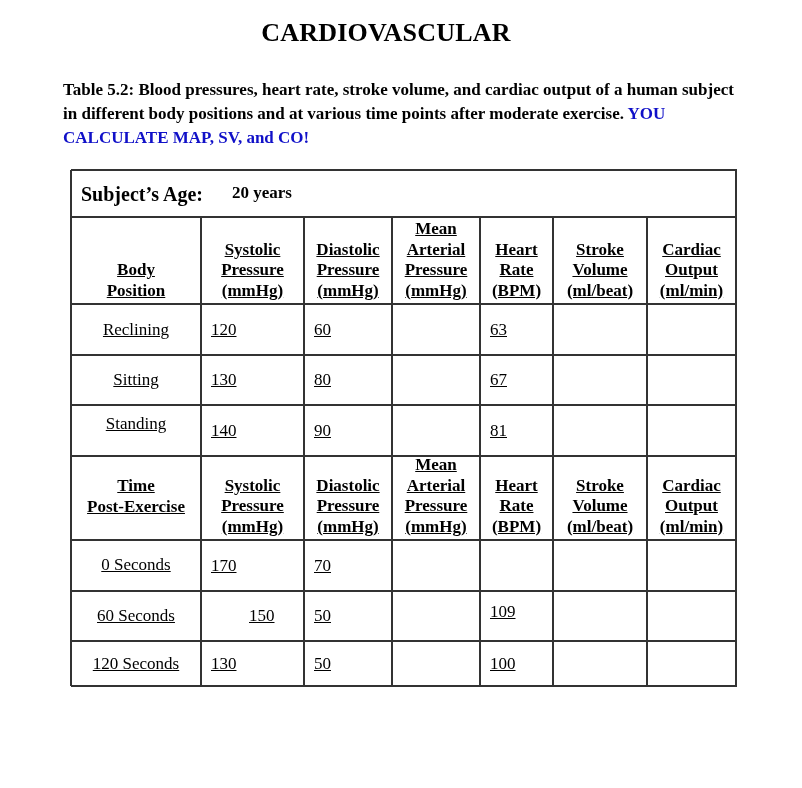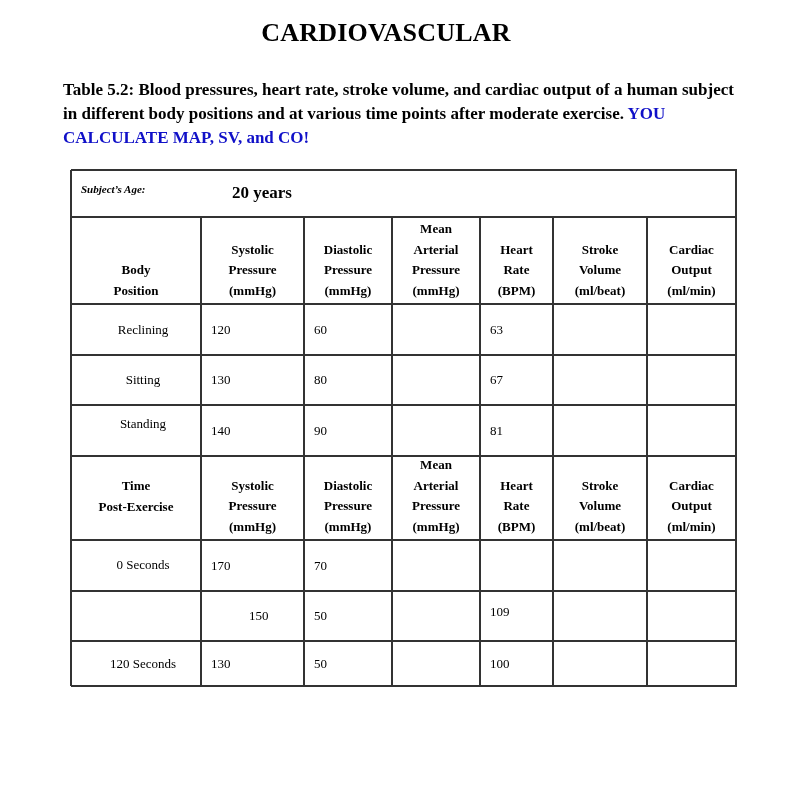--- a/index.html
+++ b/index.html
@@ -6,26 +6,26 @@
   body { width:802px; height:788px; position:relative; overflow:hidden;
          font-family:"Liberation Serif", "DejaVu Serif", serif; color:#000; }
   .title { position:absolute; left:0; width:772px; top:18px; text-align:center;
            font-weight:bold; font-size:26px; letter-spacing:0.2px; }
   .caption { position:absolute; left:63px; top:78px; width:680px;
              font-weight:bold; font-size:17px; line-height:24px; }
   .caption .blue { color:#1010c8; }
   .tbl { position:absolute; left:71px; top:170px; width:665px; height:516px; }
   .line-h { position:absolute; height:1.5px; background:#333; }
   .line-v { position:absolute; width:1.5px; background:#333; }
-  .cell { position:absolute; display:flex; font-size:13px; }
+  .cell { position:absolute; display:flex; font-size:17px;text-decoration:underline; }
   .hdr { font-weight:bold; text-align:center; align-items:flex-end; justify-content:center;
          line-height:20.5px; padding-bottom:3px; box-sizing:border-box; }
   .val { align-items:center; padding-left:10px; box-sizing:border-box; }
-  .rowlabel { align-items:center; justify-content:center;margin-left:7px; }
-  .age-label { position:absolute; left:10px; top:13px; font-weight:bold; font-size:11px;font-style:italic; }
+  .rowlabel { align-items:center; justify-content:center; }
+  .age-label { position:absolute; left:10px; top:13px; font-weight:bold; font-size:20px; }
   .age-value { position:absolute; left:161px; top:13px; font-weight:bold; font-size:17px; }
 </style>
 </head>
 <body>
 
 <div class="title">CARDIOVASCULAR</div>
 
 <div class="caption">
   <span>Table 5.2: Blood pressures, heart rate, stroke volume, and cardiac output of a human subject in different body positions and at various time points after moderate exercise.</span>
   <span class="blue">YOU CALCULATE MAP, SV, and CO!</span>
@@ -170,20 +170,21 @@
         <div>Output</div>
         <div>(ml/min)</div>
       </div>
     </div>
     <div class="cell rowlabel" style="left: 0px; top: 370px; width: 130px; height: 49px;">0 Seconds</div>
     <div class="cell val" style="left: 130px; top: 370px; width: 103px; height: 51px;">170</div>
     <div class="cell val" style="left: 233px; top: 370px; width: 88px; height: 51px;">70</div>
     <div class="cell val" style="left: 321px; top: 370px; width: 88px; height: 51px;"></div>
     <div class="cell val" style="left: 482px; top: 370px; width: 94px; height: 51px;"></div>
     <div class="cell val" style="left: 576px; top: 370px; width: 89px; height: 51px;"></div>
+    <div class="cell rowlabel" style="left: 0px; top: 421px; width: 130px; height: 50px;">60 Seconds</div>
     <div class="cell val" style="left: 130px; top: 421px; width: 103px; height: 50px; padding-left: 48px;">150</div>
     <div class="cell val" style="left: 233px; top: 421px; width: 88px; height: 50px;">50</div>
     <div class="cell val" style="left: 321px; top: 421px; width: 88px; height: 50px;"></div>
     <div class="cell val" style="left: 409px; top: 421px; width: 73px; height: 42px;">109</div>
     <div class="cell val" style="left: 482px; top: 421px; width: 94px; height: 50px;"></div>
     <div class="cell val" style="left: 576px; top: 421px; width: 89px; height: 50px;"></div>
     <div class="cell rowlabel" style="left: 0px; top: 471px; width: 130px; height: 45px;">120 Seconds</div>
     <div class="cell val" style="left: 130px; top: 471px; width: 103px; height: 45px;">130</div>
     <div class="cell val" style="left: 233px; top: 471px; width: 88px; height: 45px;">50</div>
     <div class="cell val" style="left: 321px; top: 471px; width: 88px; height: 45px;"></div>

